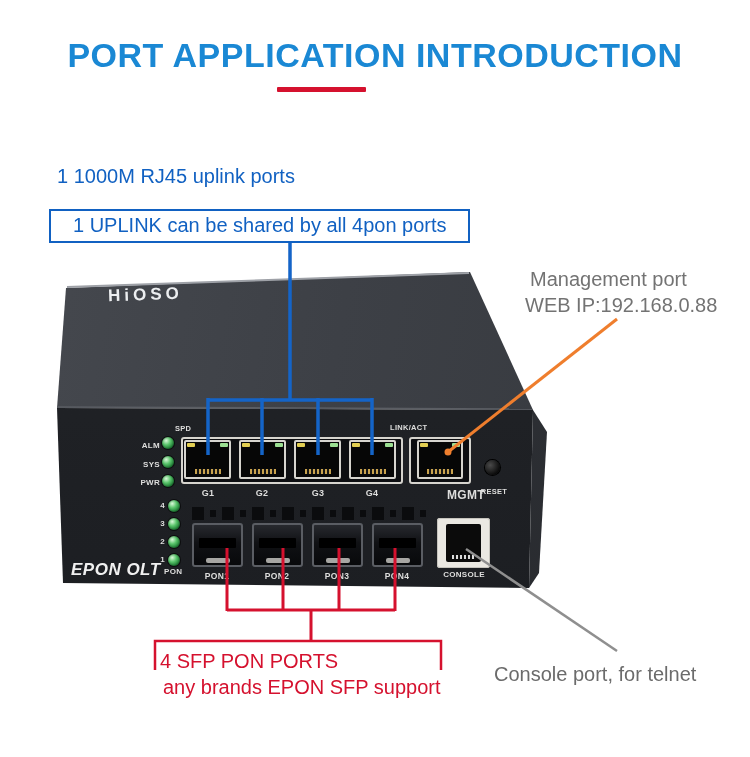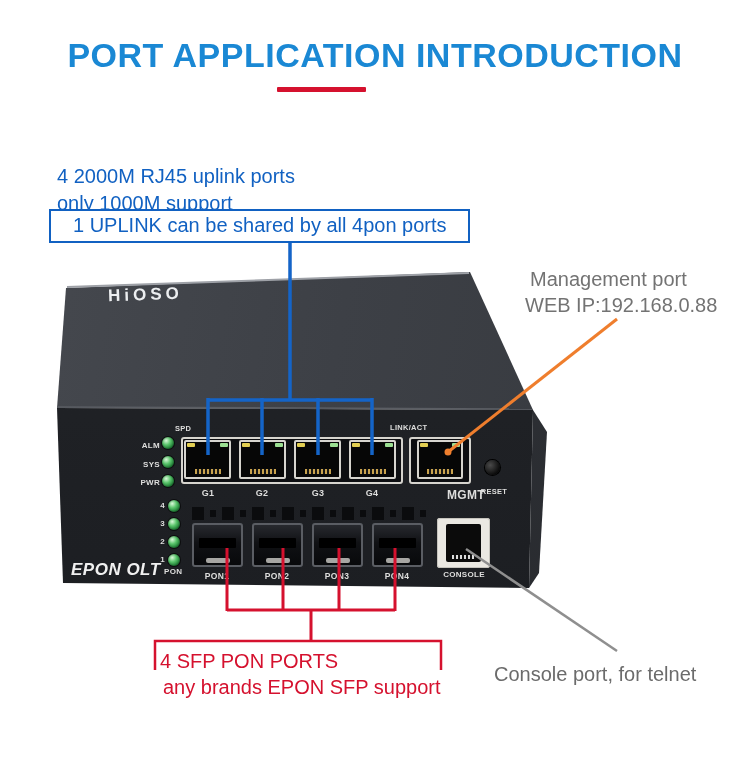--- a/index.html
+++ b/index.html
@@ -76,22 +76,21 @@
   svg.lines{position:absolute;left:0;top:0;}
 </style>
 </head>
 <body>
 
 <div class="page">
 
   <div class="title">PORT APPLICATION INTRODUCTION</div>
   <div class="title-bar"></div>
 
-  <div class="note blue" style="left:57px;top:163px;">4 2000M RJ45 uplink ports</div>
-  <div class="note blue" style="left:57px;top:190px;">only 1000M support</div>
+  <div class="note blue" style="left:57px;top:163px;">1 1000M RJ45 uplink ports</div>
   <div class="blue-box">1 UPLINK can be shared by all 4pon ports</div>
 
   <div class="note orange" style="left:530px;top:266px;">Management port</div>
   <div class="note orange" style="left:525px;top:292px;">WEB IP:192.168.0.88</div>
 
   <div class="face top"></div>
   <div class="face front"></div>
   <div class="face side"></div>
   <div class="brand">HiOSO</div>
 

